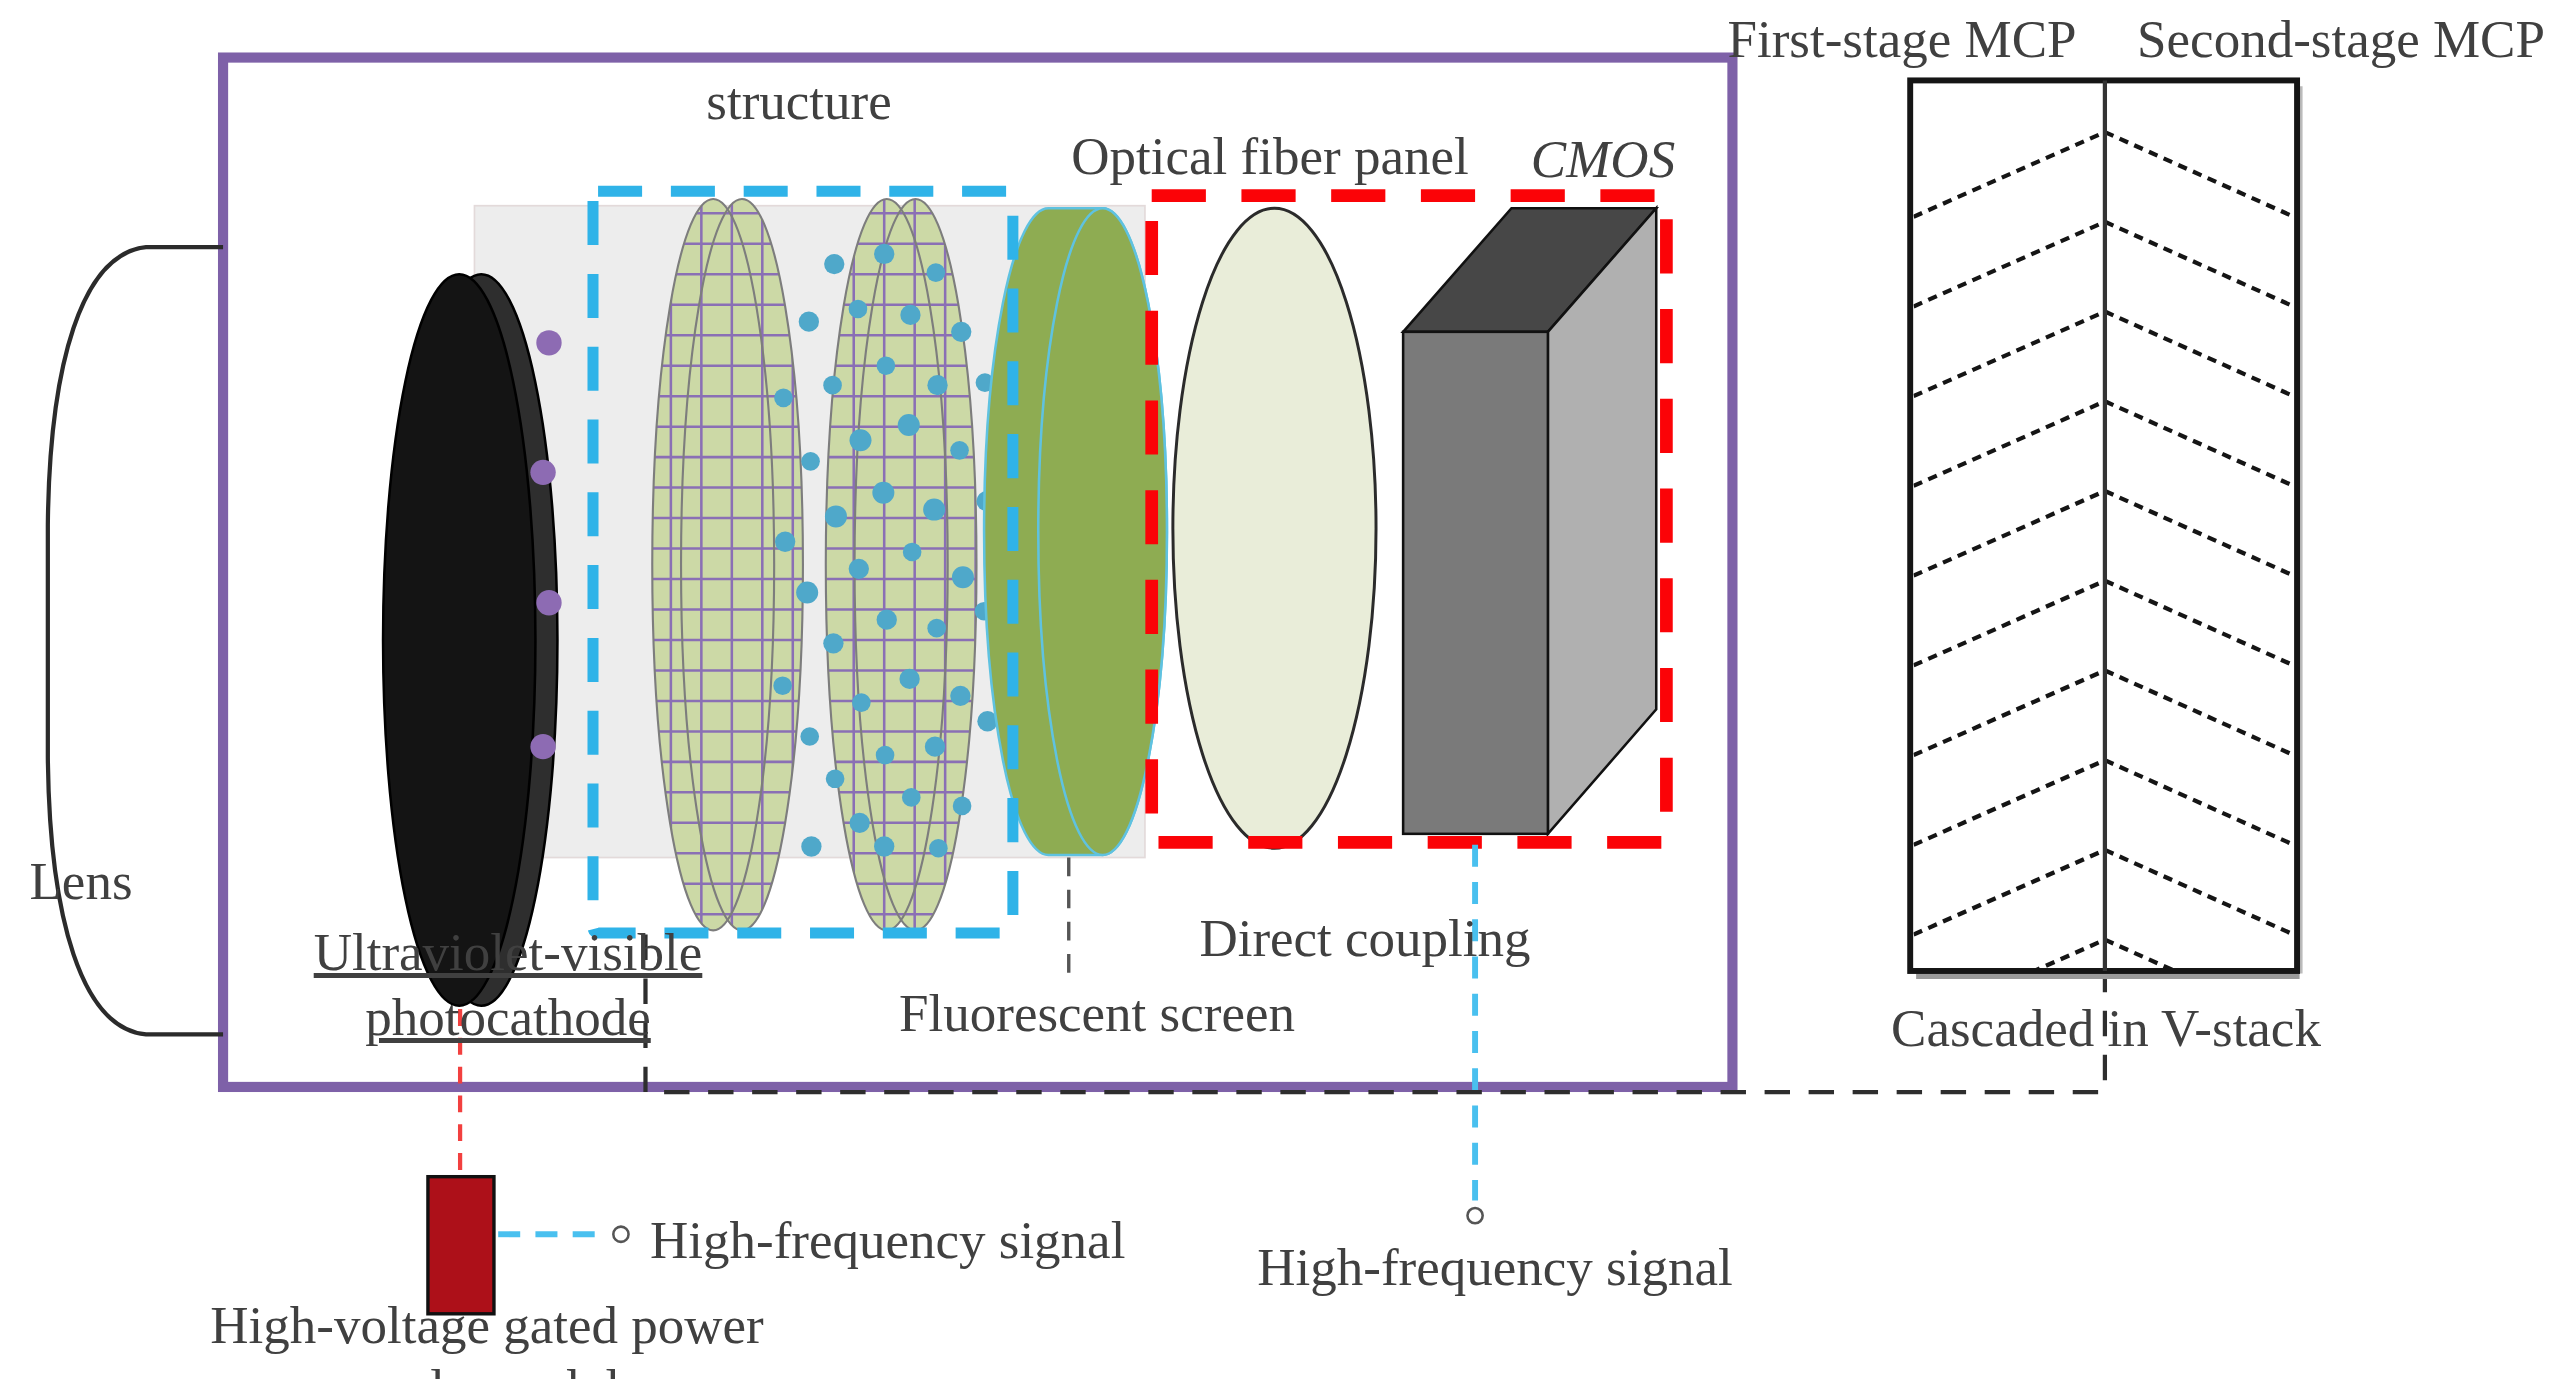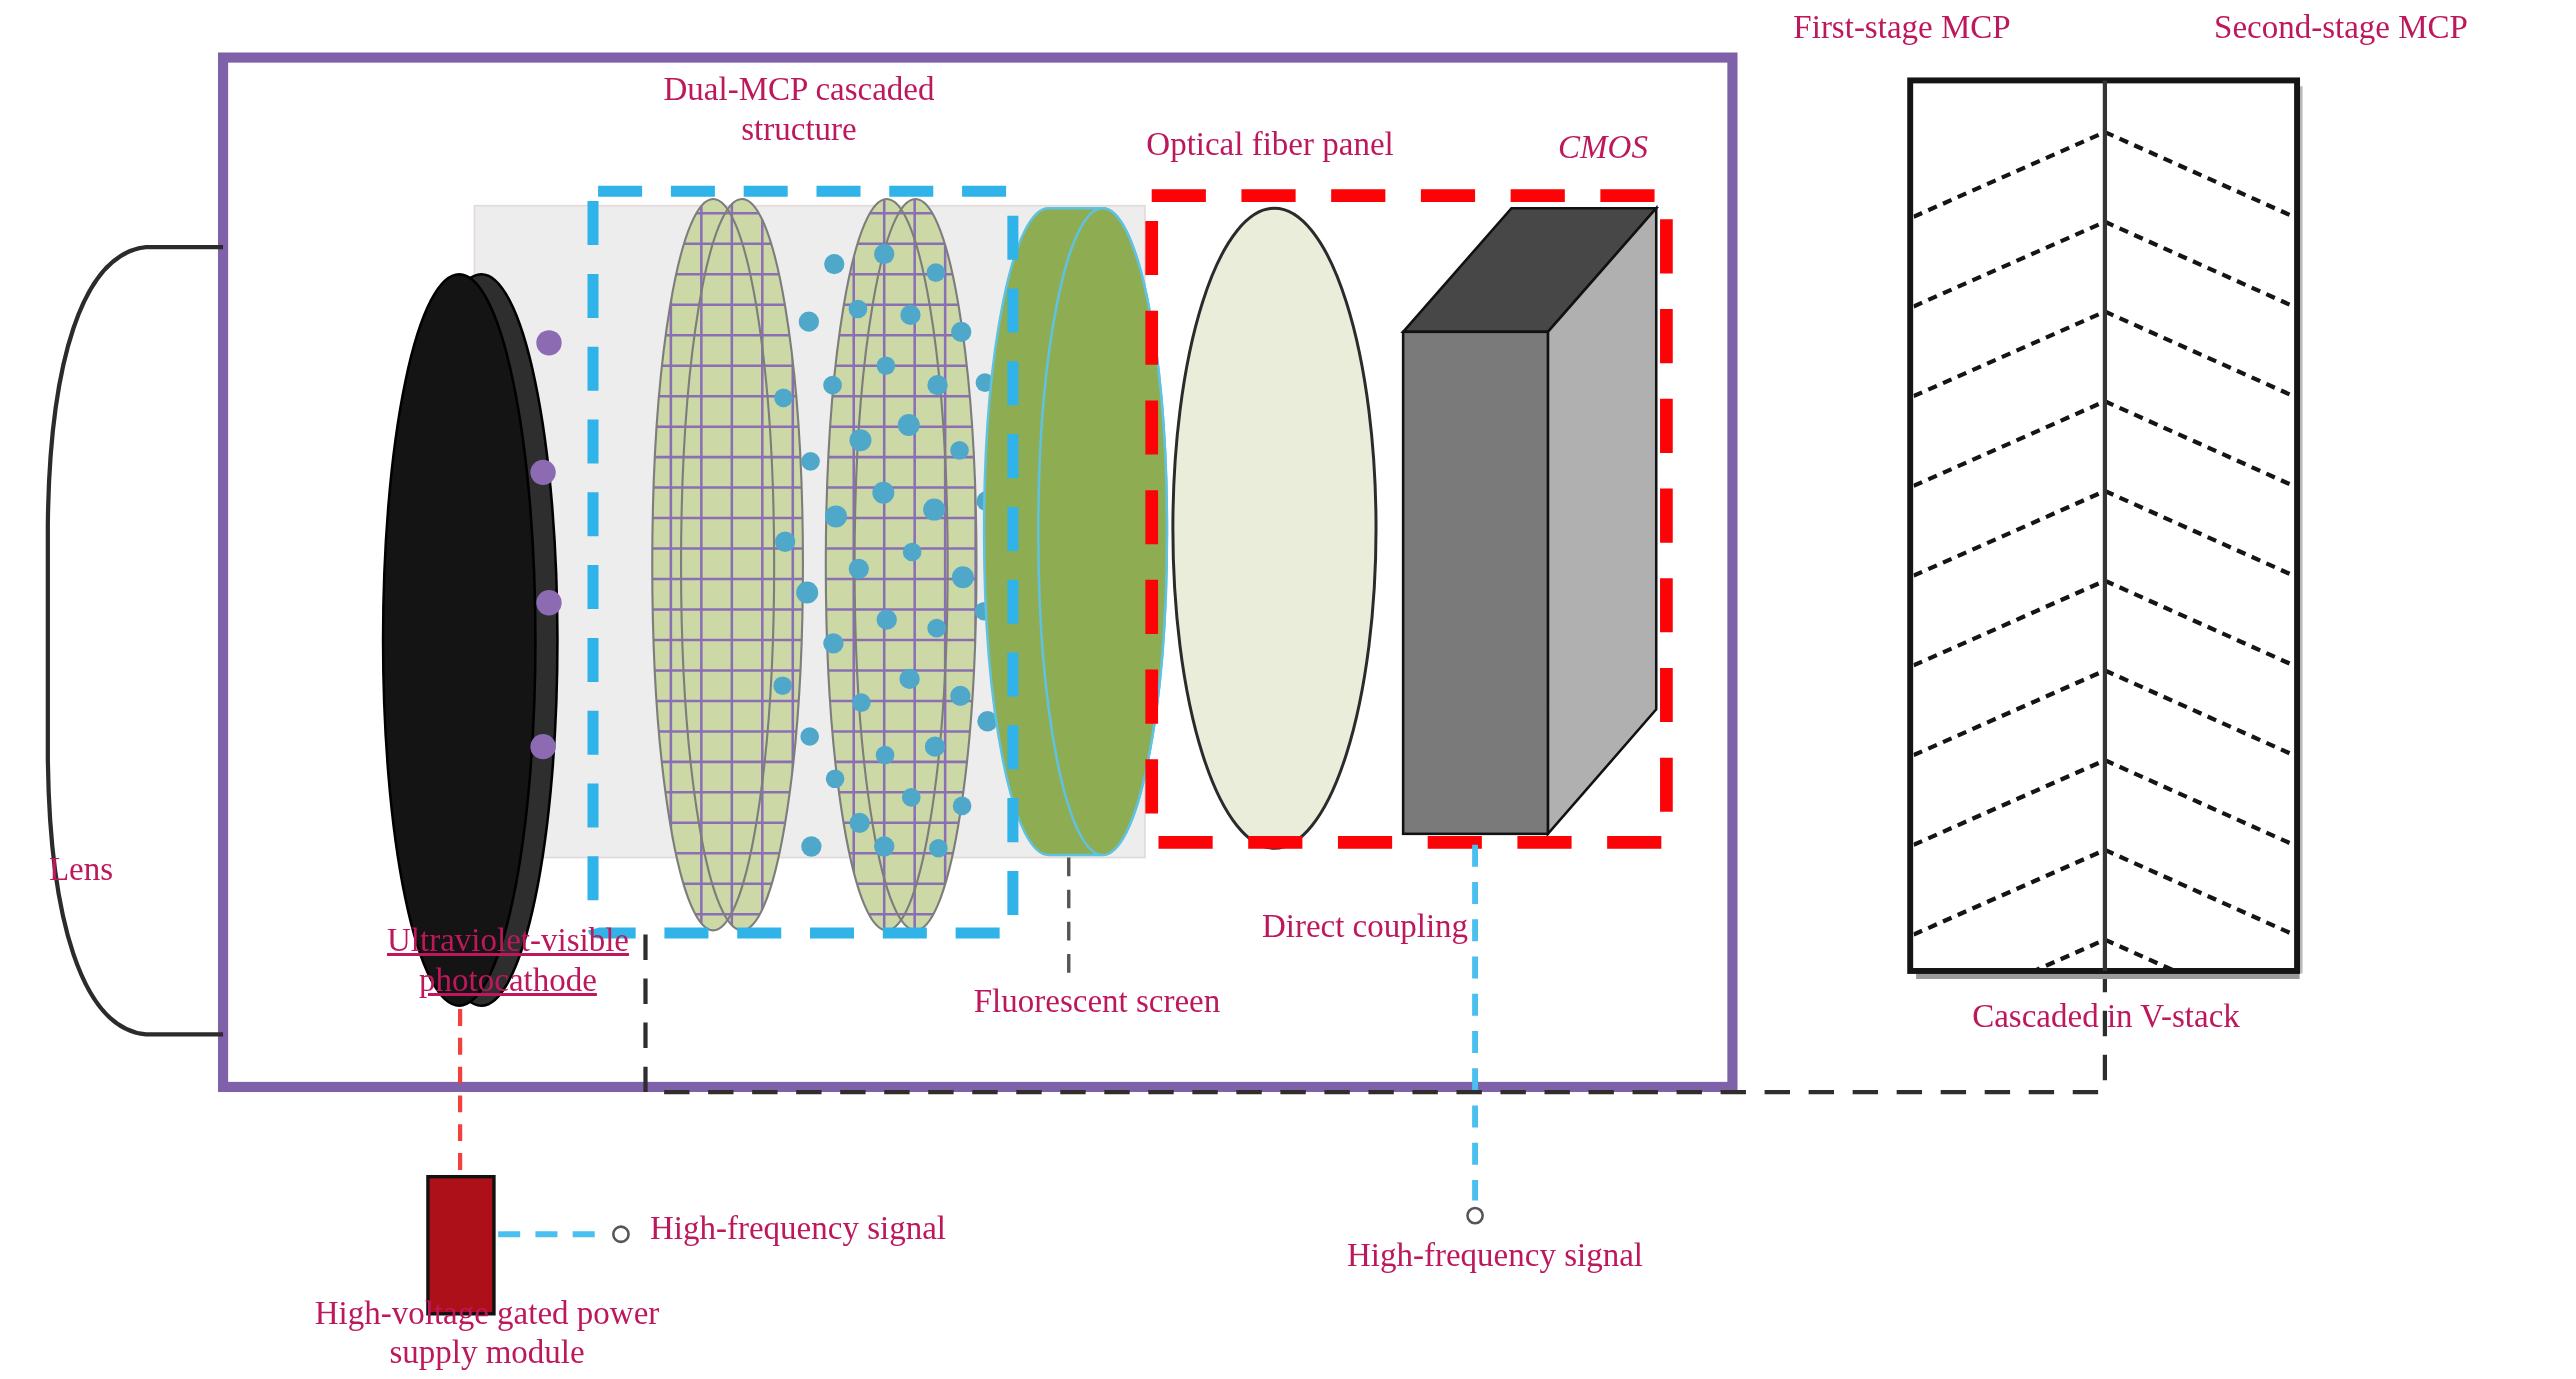--- a/index.html
+++ b/index.html
@@ -6,22 +6,22 @@
   .stage{
     position:relative;
     width:2576px;height:1379px;
     background:#ffffff;
     font-family:"Liberation Serif", serif;
     overflow:hidden;
   }
   svg{position:absolute;left:0;top:0;}
   .lbl{
     position:absolute;
-    color:#be185d;
-    font-size:33px;
+    color:#404040;
+    font-size:53px;
     line-height:1.22;
     white-space:nowrap;
     text-align:center;
   }
   .lbl.center{transform:translateX(-50%);}
   .lbl.left{text-align:left;}
 </style>
 </head>
 <body>
 
@@ -259,21 +259,20 @@
         </g>
       <path d="M 2486 95 V 1147" style="stroke:#333;stroke-width:5;fill:none"></path>
     </g>
   </svg>
 
   <div class="lbl center" style="left:81px;top:849px;">
     <span>Lens</span>
   </div>
 
   <div class="lbl center" style="left:799px;top:69px;">
-    <div>Dual-MCP cascaded</div>
     <div>structure</div>
   </div>
 
   <div class="lbl center" style="left:1270px;top:124px;">
     <span>Optical fiber panel</span>
   </div>
 
   <div class="lbl center" style="left:1603px;top:127px;font-style:italic;">
     <span>CMOS</span>
   </div>

